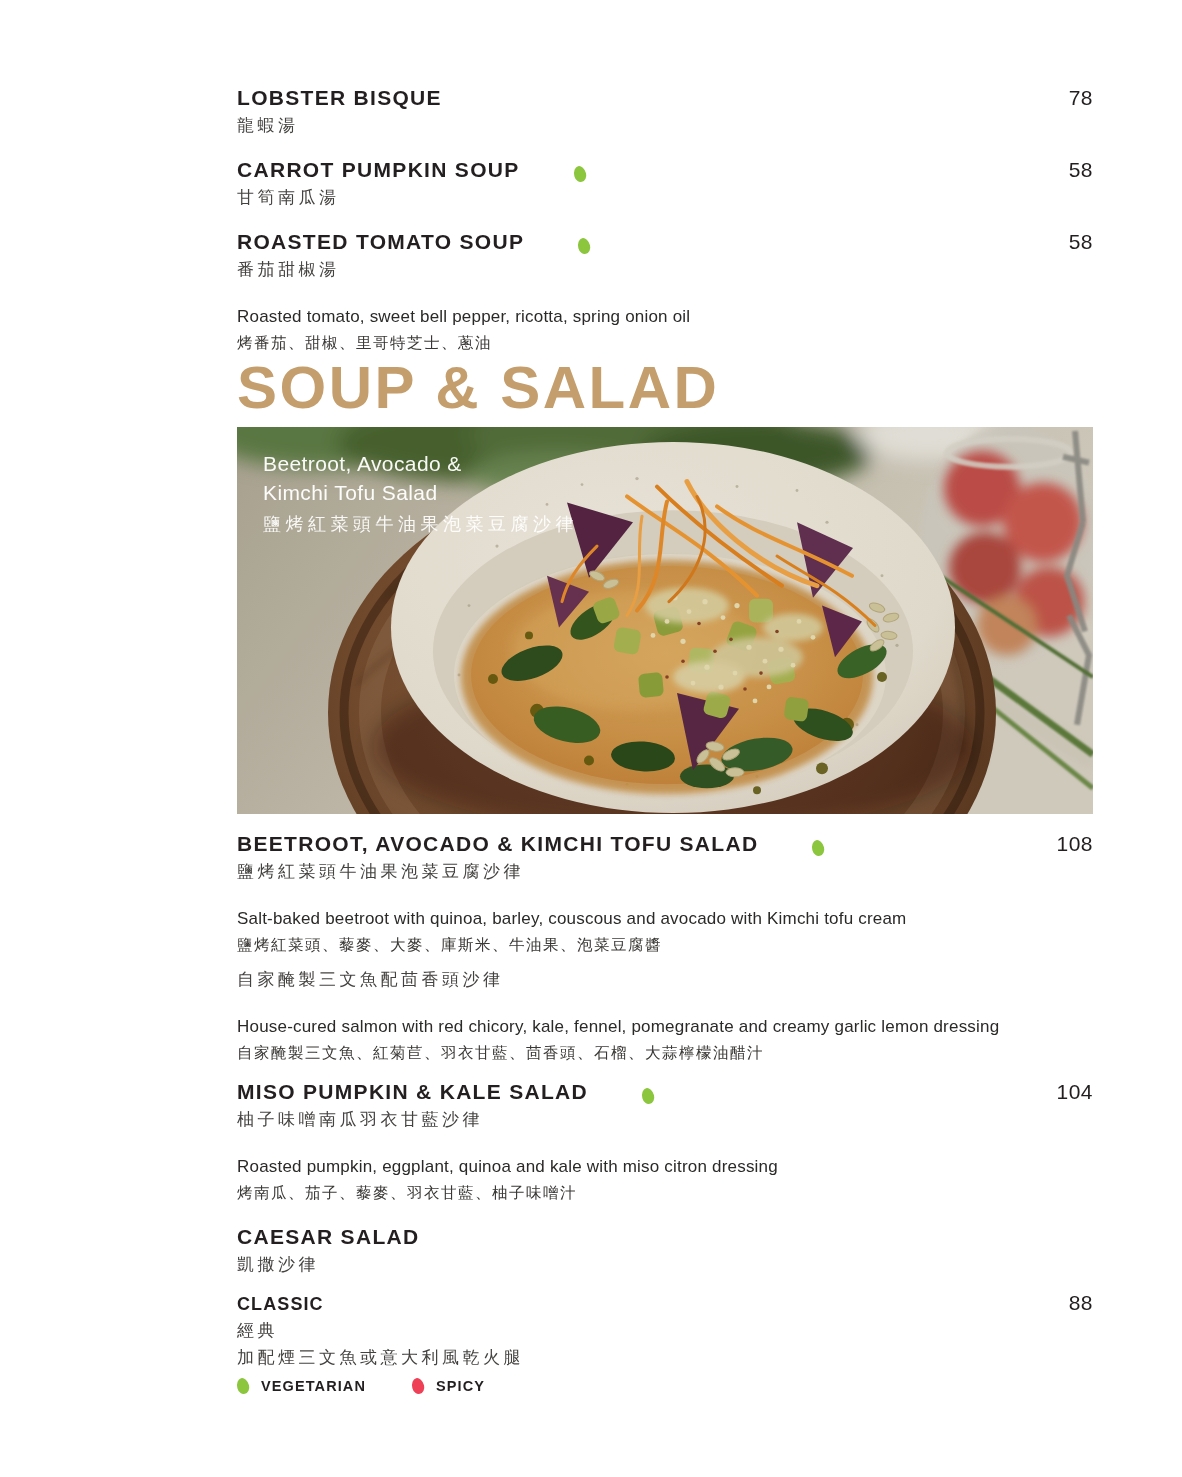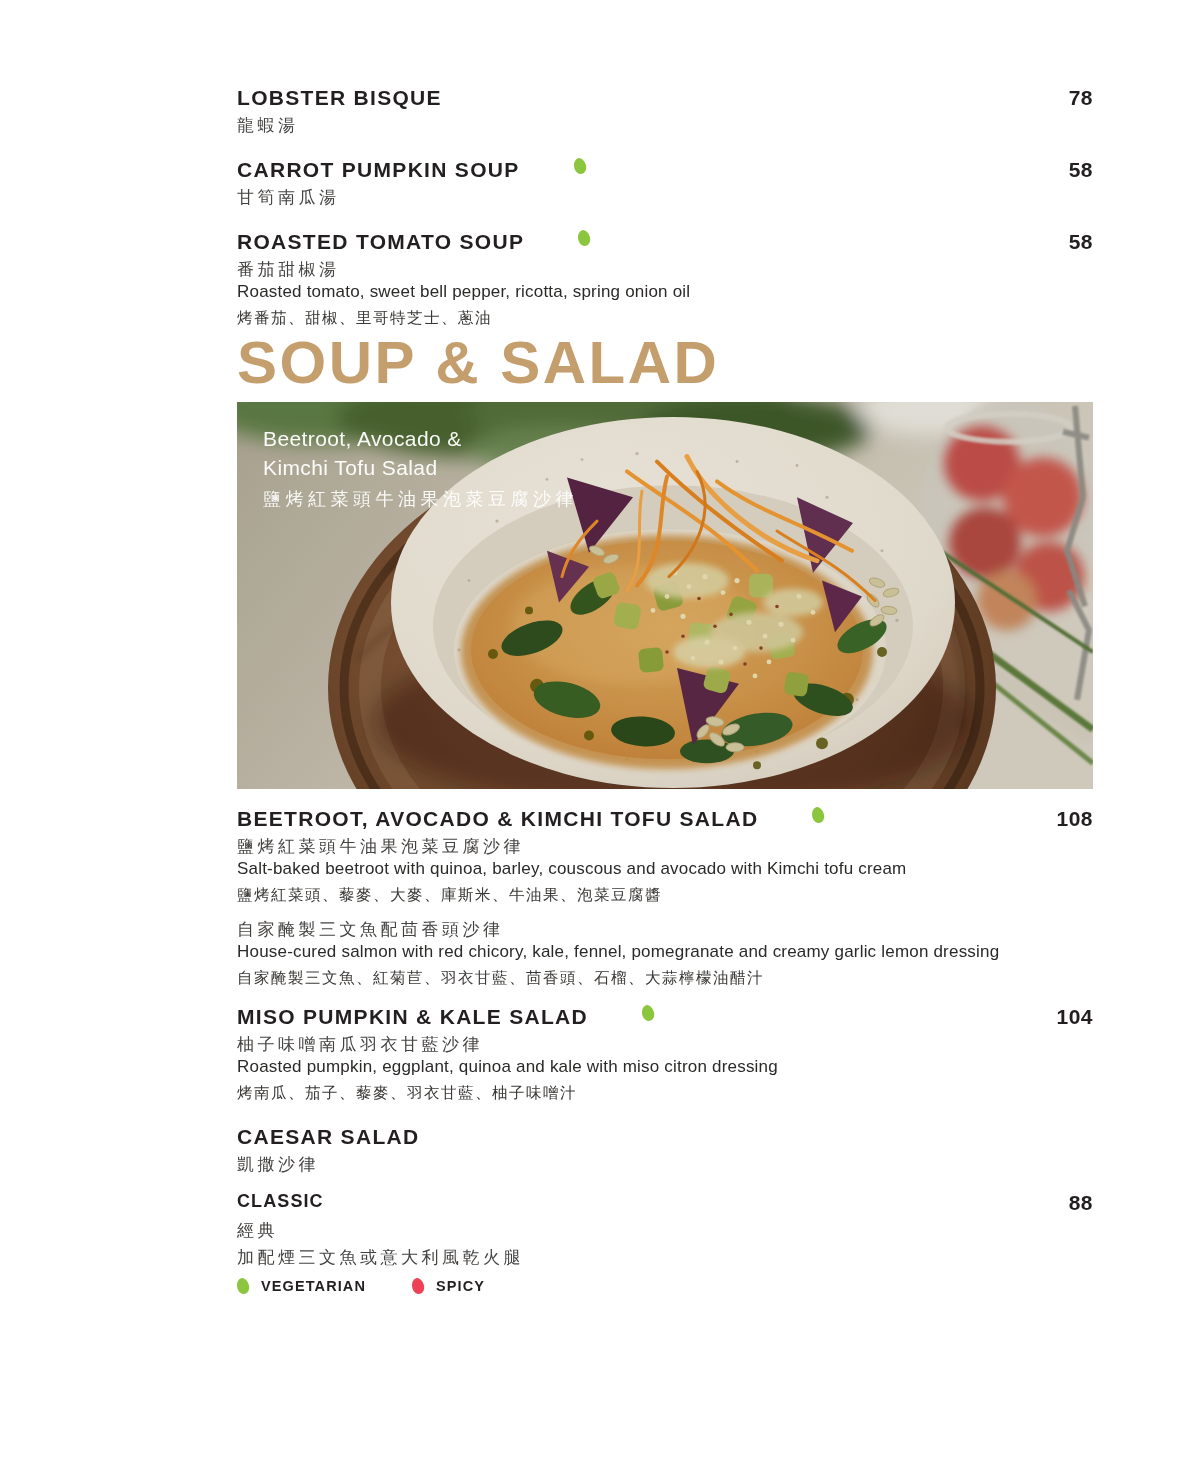--- a/index.html
+++ b/index.html
@@ -11,45 +11,45 @@
     color:#231f20;
     overflow:hidden;
   }
   .content{
     position:absolute;
     left:237px;top:86px;
     width:856px;
   }
   
   .item-head{
-    display:flex;align-items:flex-start;
+    display:flex;align-items:flex-end;
     height:24px;
     gap:40px;
   }
   .item-name{
     font-size:21px;font-weight:700;
     letter-spacing:1.3px;
     color:#231f20;
     white-space:nowrap;
   }
   .item-name.small{font-size:18px;letter-spacing:1.1px;}
   .item-price{
     margin-left:auto;
-    font-size:21px;font-weight:700;
+    font-size:21px;font-weight:400;
     color:#231f20;
     letter-spacing:.5px;
   }
   .item-zh{
     margin-top:5px;
     font-size:17px;line-height:21px;
     color:#454341;
     letter-spacing:3.5px;
   }
   .item-desc-en{
-    margin-top:0;
+    margin-top:25px;
     font-size:17px;line-height:24px;
     color:#2b2a29;
     letter-spacing:.2px;
   }
   .item-desc-zh{
     margin-top:3px;
     font-size:15.5px;line-height:22px;
     color:#3a3836;
     letter-spacing:1.5px;
   }

